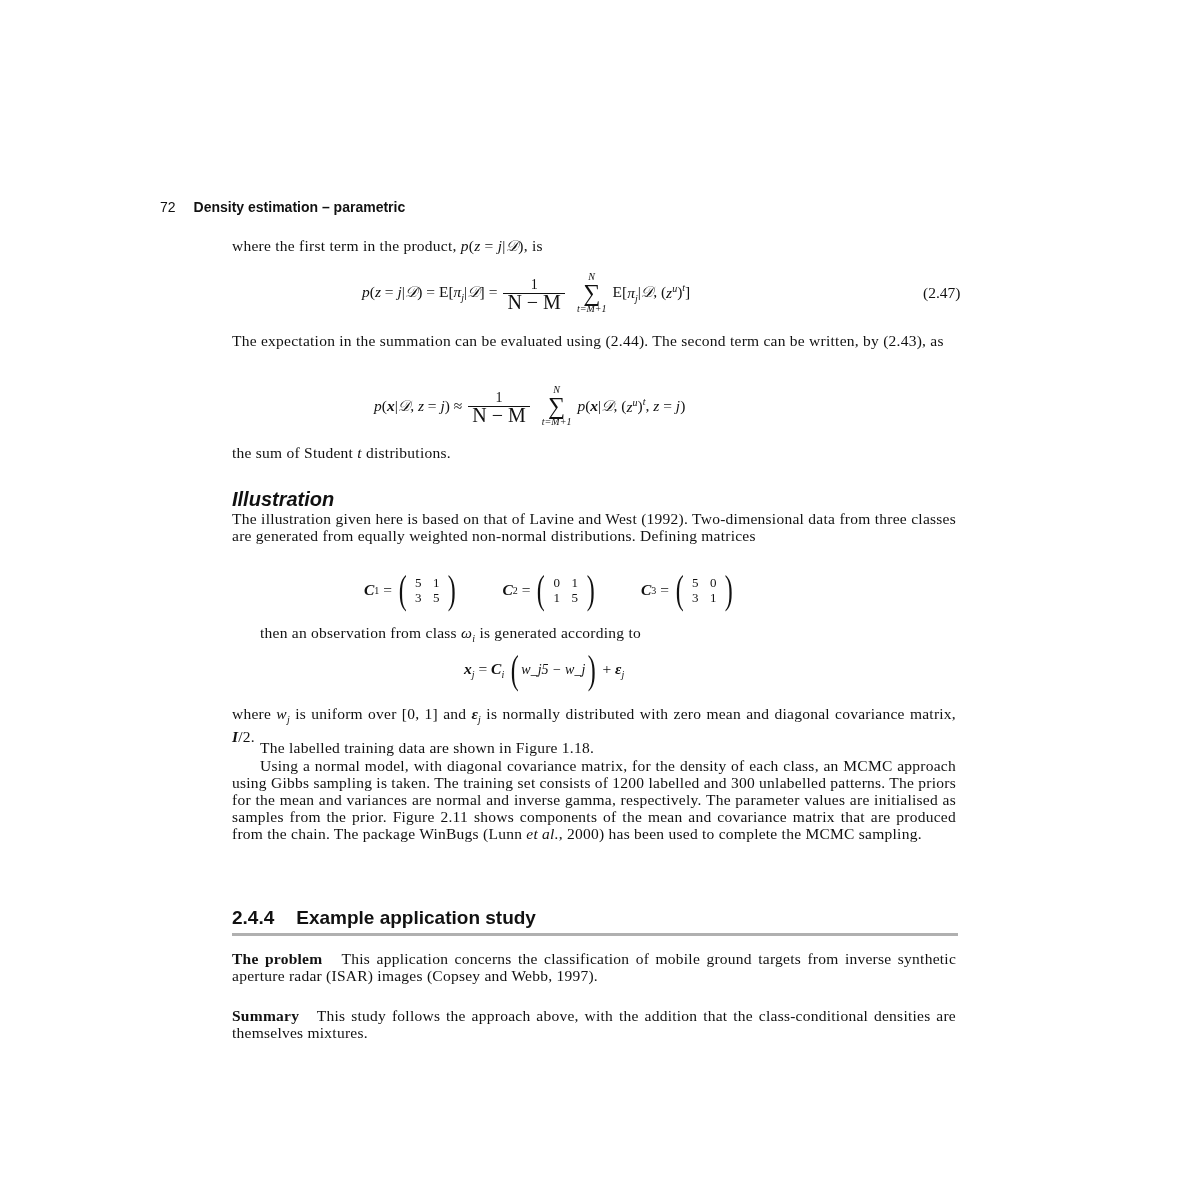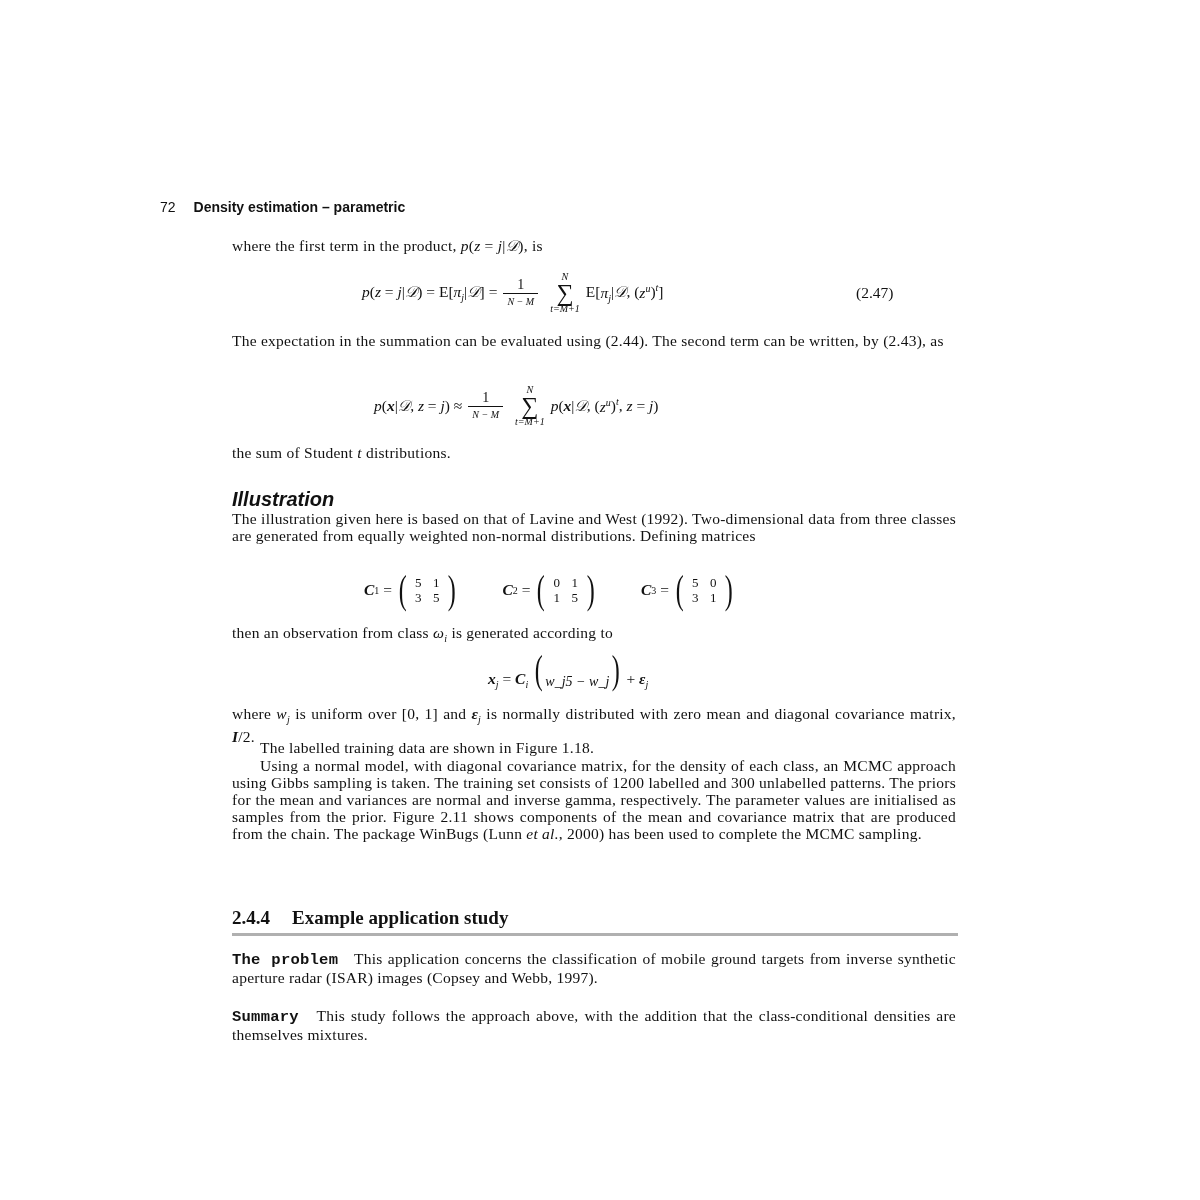--- a/index.html
+++ b/index.html
@@ -8,33 +8,33 @@
   .sans { font-family: "Liberation Sans", "DejaVu Sans", sans-serif; }
   .abs { position:absolute; }
   .header { left:160px; top:199px; font-size:14px; font-weight:bold; }
   .header .pgnum { font-weight:normal; margin-right:18px; }
   .para { left:232px; width:724px; font-size:15.5px; line-height:17px; text-align:justify; letter-spacing:0.25px; }
   .para.indent { text-indent:28px; }
   .math { font-family: "Liberation Serif", "DejaVu Serif", serif; font-style:italic; }
   .eq { font-family: "Liberation Serif", "DejaVu Serif", serif; font-size:15.5px; }
   .frac { display:inline-flex; flex-direction:column; align-items:center; vertical-align:middle; margin:0 6px; }
   .frac .num { font-size:14px; line-height:16px; padding:0 4px; }
-  .frac .den { font-size:10px; line-height:16px; border-top:1px solid #111; padding:0 4px; font-style:italic; }
+  .frac .den { font-size:20px; line-height:16px; border-top:1px solid #111; padding:0 4px; }
   .sum { display:inline-flex; flex-direction:column; align-items:center; vertical-align:middle; margin:0 6px; }
   .sum .top { font-size:10px; font-style:italic; line-height:10px; }
   .sum .sig { font-size:24px; line-height:22px; }
   .sum .bot { font-size:10px; font-style:italic; line-height:10px; }
   .subhead { left:232px; top:488px; font-size:20px; font-weight:bold; font-style:italic; }
   .matrix { display:inline-flex; align-items:center; vertical-align:middle; }
   .paren { font-size:40px; line-height:40px; font-weight:100; transform:scaleX(0.6); }
   .mgrid { display:grid; grid-template-columns: 18px 18px; font-size:13px; line-height:15px; text-align:center; font-style:normal; }
-  .section { left:232px; top:907px; font-size:19px; font-weight:bold;font-family:Liberation Serif, serif; }
+  .section { left:232px; top:907px; font-size:19px; font-weight:bold; }
   .section .num { margin-right:22px; }
   .rule { left:232px; top:933px; width:726px; height:3px; background:#b0b0b0; }
-  b.bold { font-weight:bold;font-family:Liberation Mono, monospace; }
+  b.bold { font-weight:bold; }
 </style>
 </head>
 <body>
 
 <div class="abs header sans">
   <span class="pgnum">72</span><span>Density estimation – parametric</span>
 </div>
 
 <div class="abs para serif" style="top:237px;">
   where the first term in the product, <span class="math">p</span>(<span class="math">z</span> = <span class="math">j</span>|<span class="math">𝒟</span>), is
@@ -46,21 +46,21 @@
     <span class="num">1</span>
     <span class="den">N − M</span>
   </span>
   <span class="sum">
     <span class="top">N</span>
     <span class="sig">∑</span>
     <span class="bot">t=M+1</span>
   </span>
   <span>E[<span class="math">π<sub style="font-size:10px">j</sub></span>|<span class="math">𝒟</span>, (<span class="math">z<sup style="font-size:10px">u</sup></span>)<sup class="math" style="font-size:10px">t</sup>]</span>
 </div>
-<div class="abs eq" style="left:856px; top:284px;">(2.47)</div>
+<div class="abs eq" style="left:923px; top:284px;">(2.47)</div>
 
 <div class="abs para serif" style="top:332px;">The expectation in the summation can be evaluated using (2.44). The second term can be written, by (2.43), as</div>
 
 <div class="abs eq" style="left:374px; top:383px; height:46px; display:flex; align-items:center;">
   <span><span class="math">p</span>(<b><i>x</i></b>|<span class="math">𝒟</span>, <span class="math">z</span> = <span class="math">j</span>) ≈</span>
   <span class="frac">
     <span class="num">1</span>
     <span class="den">N − M</span>
   </span>
   <span class="sum">
@@ -102,25 +102,25 @@
     <b><i>C</i></b><sub style="font-size:10px">3</sub>&nbsp;=&nbsp;<span class="paren">(</span>
     <span class="mgrid">
       <span>5</span>
         <span>0</span>
       <span>3</span>
         <span>1</span>
     </span><span class="paren">)</span>
   </span>
 </div>
 
-<div class="abs para serif" style="top:624px;">
+<div class="abs para serif" style="top:624px;margin-left:28px;">
   then an observation from class <span class="math">ω<sub style="font-size:10px">i</sub></span> is generated according to
 </div>
 
-<div class="abs eq" style="left:488px; top:650px; display:flex; align-items:flex-end;">
+<div class="abs eq" style="left:464px; top:650px; display:flex; align-items:center;">
   <span><b><i>x</i></b><sub class="math" style="font-size:10px">j</sub> = <b><i>C</i></b><sub class="math" style="font-size:10px">i</sub>&nbsp;</span>
   <span class="paren">(</span>
   <span style="display:inline-flex; flex-direction:row; align-items:center; font-size:14px; line-height:16px;">
     <span class="math">w_j</span>
     <span class="math">5 − w_j</span>
   </span>
   <span class="paren">)</span>
   <span>&nbsp;+ <b><i>ε</i></b><sub class="math" style="font-size:10px">j</sub></span>
 </div>
 

